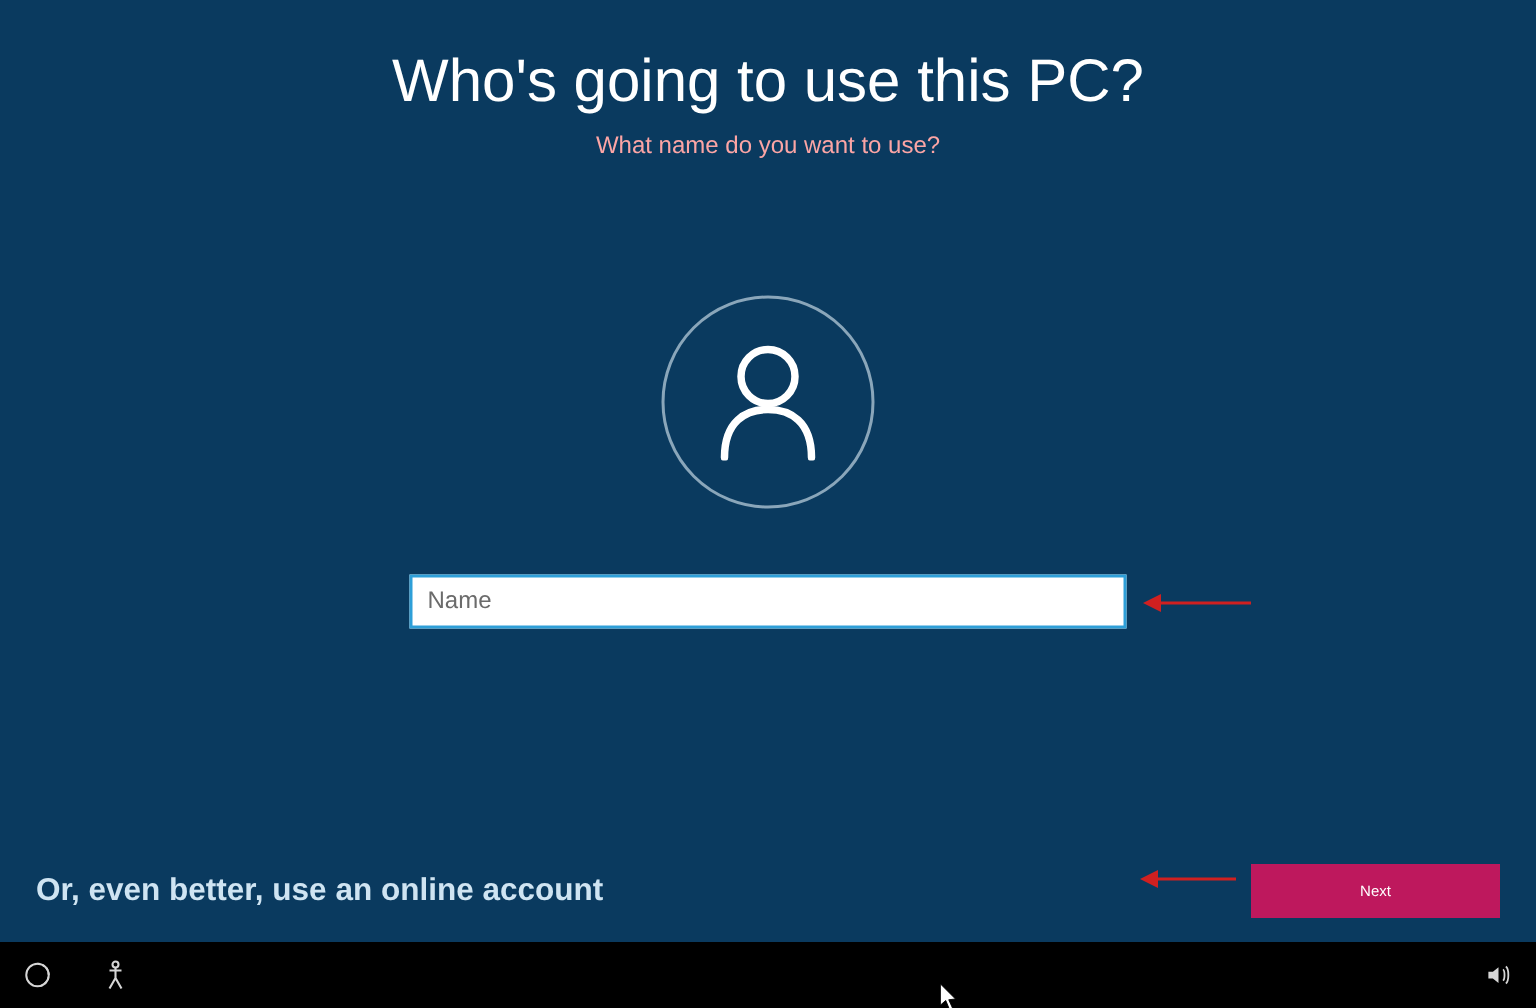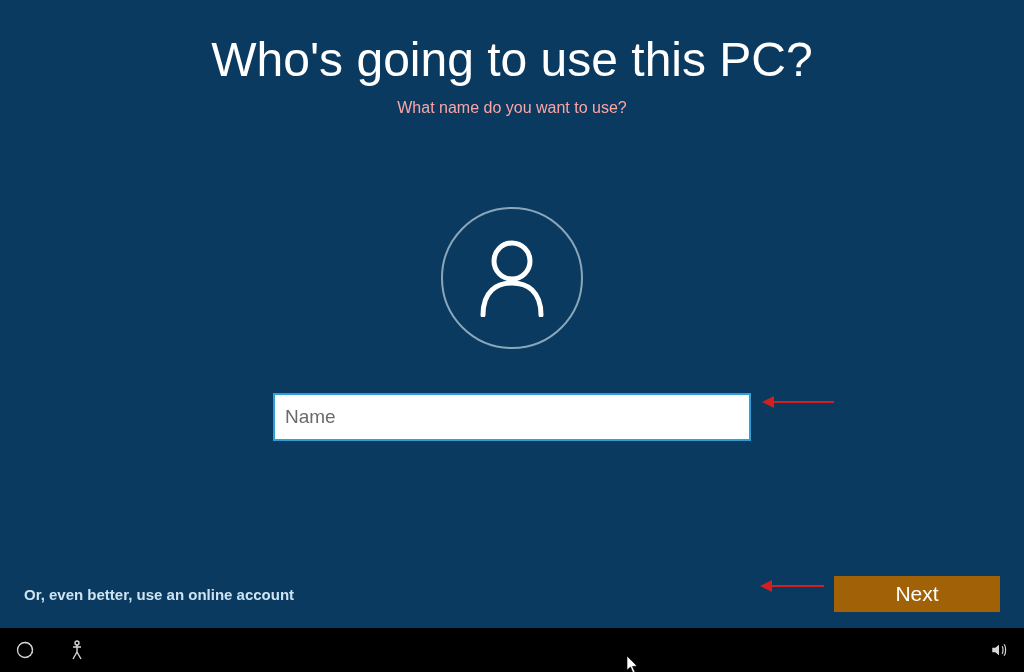--- a/index.html
+++ b/index.html
@@ -12,21 +12,21 @@
   }
   .main {
     position: absolute;
     top: 0; left: 0; right: 0;
     height: 628px;
     background: #0a3a5f;
     color: #ffffff;
   }
   .title {
     text-align: center;
-    font-size: 48px;
+    font-size: 40px;
     font-weight: 300;
     padding-top: 32px;
   }
   .subtitle {
     text-align: center;
     font-size: 16px;
     font-weight: 400;
     margin-top: 12px;
     color: #fca5a5;
   }
@@ -46,25 +46,25 @@
   }
   .avatar-circle svg { display: block; }
   .name-row {
     display: flex;
     justify-content: center;
     margin-top: 44px;
     position: relative;
   }
   .name-input {
     width: 478px;
-    height: 48px;
+    height: 36px;
     background: #ffffff;
     border: 2px solid #2e9fd8;
     padding: 0 10px;
-    font-size: 19px;
+    font-size: 16px;
     color: #222;
     outline: none;
   }
   .name-input::placeholder { color: #6b6b6b; }
   .arrow {
     position: absolute;
     height: 2px;
     background: #d02020;
   }
   .arrow::before {
@@ -91,31 +91,31 @@
     bottom: 16px;
     left: 0;
     right: 0;
     display: flex;
     justify-content: space-between;
     align-items: center;
     padding: 0 24px;
   }
   .online-link {
     color: #cfe4f2;
-    font-size: 15px;
+    font-size: 21px;
     font-weight: 600;
     cursor: pointer;
   }
   .next-btn {
-    background: #a16207;
+    background: #be185d;
     color: #ffffff;
     border: none;
     width: 166px;
     height: 36px;
-    font-size: 21px;
+    font-size: 10px;
     cursor: pointer;
   }
   .taskbar {
     position: absolute;
     bottom: 0; left: 0; right: 0;
     height: 44px;
     background: #000000;
     display: flex;
     align-items: center;
     justify-content: space-between;

